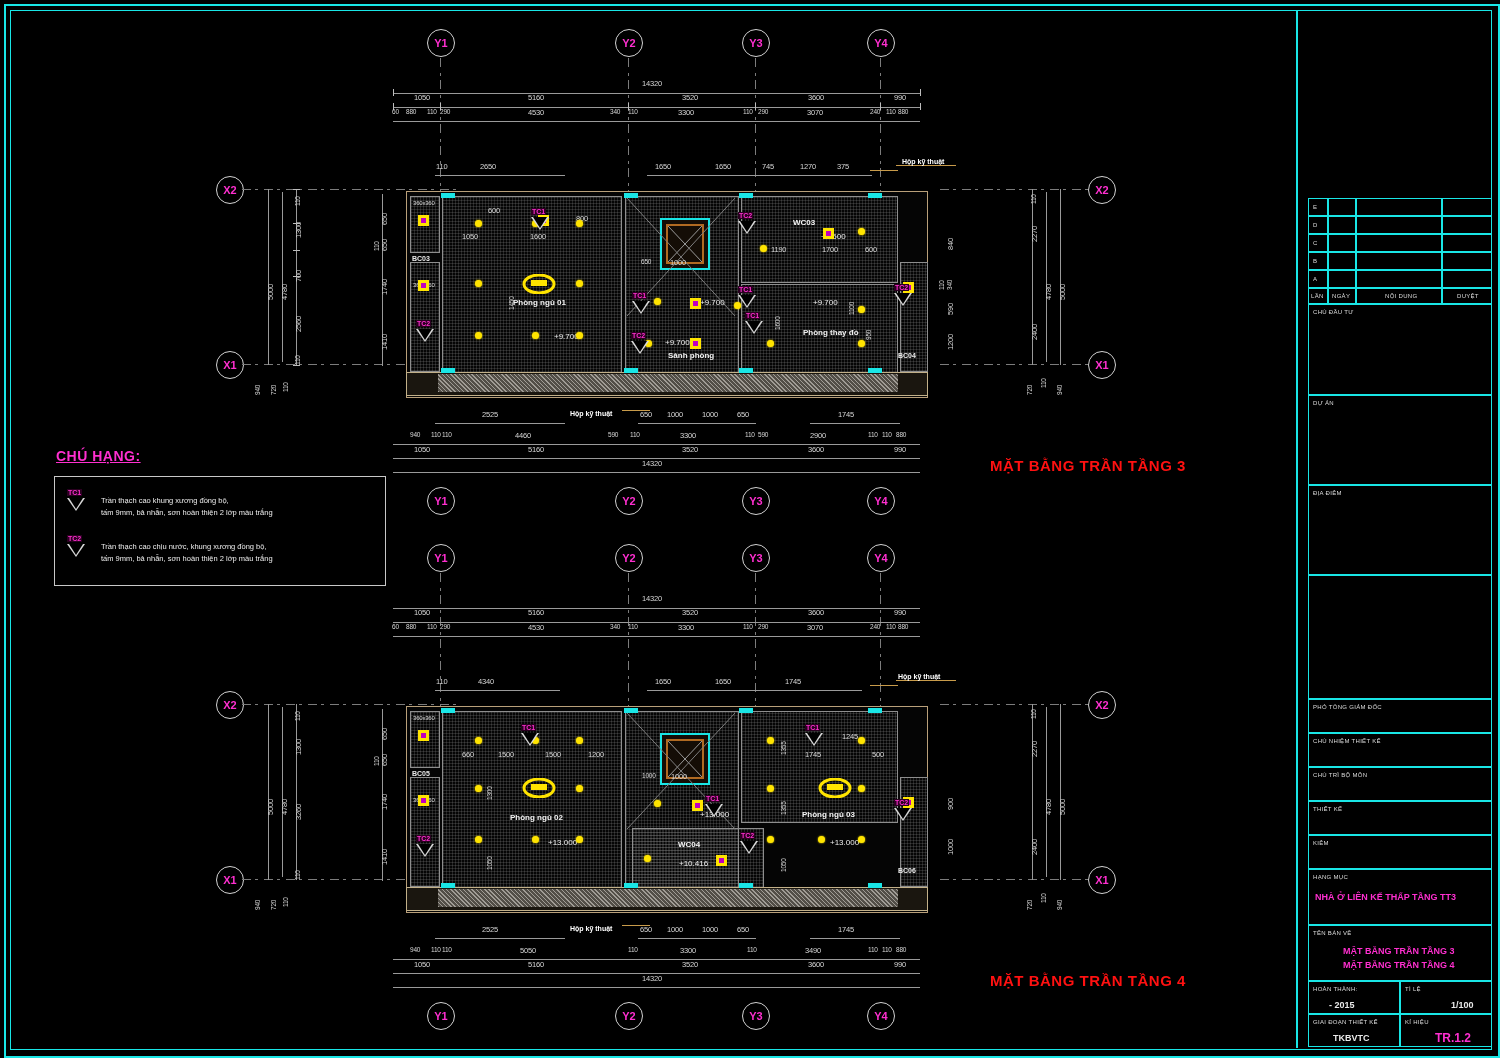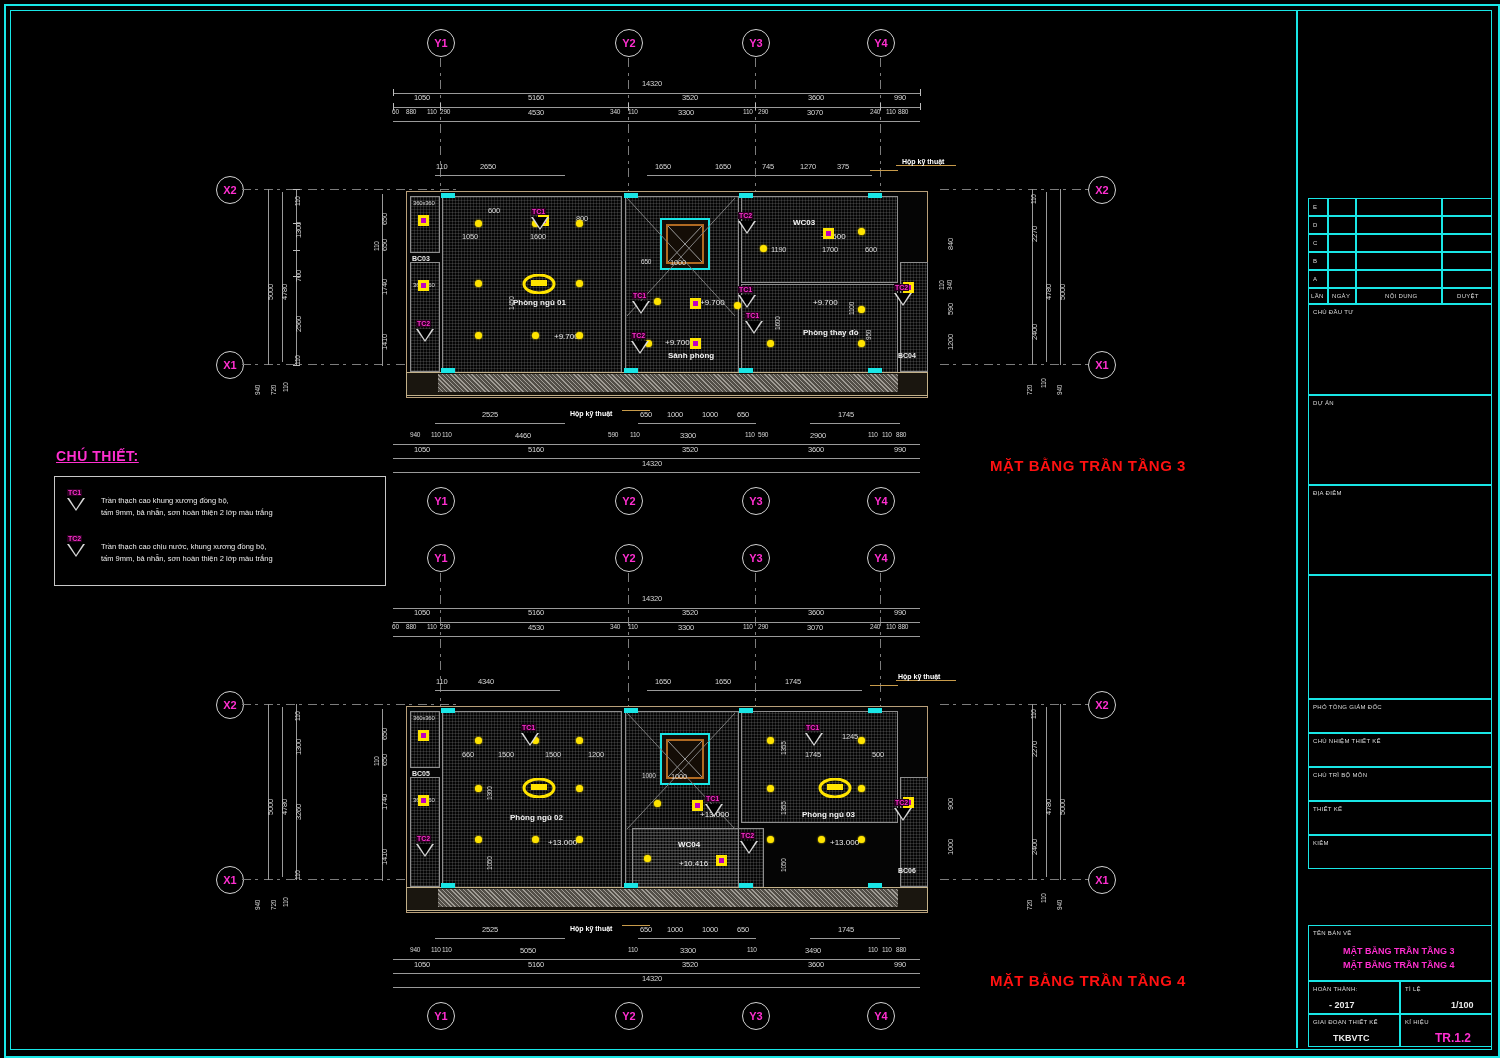--- a/index.html
+++ b/index.html
@@ -707,21 +707,21 @@
       <div class="bub" style="left:732px;top:992px">
           <span>Y3</span>
         </div>
       <div class="bub" style="left:857px;top:992px">
           <span>Y4</span>
         </div>
 
       <div class="plantitle" style="left:980px;top:962px">MẶT BẰNG TRẦN TẦNG 4</div>
     </div>
 
-    <div id="legendtitle">CHÚ THIẾT:</div>
+    <div id="legendtitle">CHÚ HẠNG:</div>
     <div id="legend">
       <div class="tc" style="left:12px;top:12px">
         <span class="tag">TC1</span>
           <span class="tri"></span>
       </div>
       <div class="lgtext" style="left:46px;top:18px">Trần thạch cao khung xương đồng bộ,</div>
       <div class="lgtext" style="left:46px;top:30px">tấm 9mm, bả nhẵn, sơn hoàn thiện 2 lớp màu trắng</div>
       <div class="tc" style="left:12px;top:58px">
         <span class="tag">TC2</span>
           <span class="tri"></span>
@@ -802,30 +802,34 @@
     <div class="tbcell" style="left:10px;top:757px;width:184px;height:34px">
       <span class="tblabel" style="left:4px;top:4px">CHỦ TRÌ BỘ MÔN</span>
       </div>
     <div class="tbcell" style="left:10px;top:791px;width:184px;height:34px">
       <span class="tblabel" style="left:4px;top:4px">THIẾT KẾ</span>
       </div>
     <div class="tbcell" style="left:10px;top:825px;width:184px;height:34px">
       <span class="tblabel" style="left:4px;top:4px">KIỂM</span>
       </div>
 
+    <div class="tbcell" style="left:10px;top:859px;width:184px;height:56px">
+      <span class="tblabel" style="left:4px;top:4px">HẠNG MỤC</span>
+      <span class="tbval mag" style="left:6px;top:22px;font-size:9px">NHÀ Ở LIÊN KẾ THẤP TẦNG TT3</span>
+      </div>
 
     <div class="tbcell" style="left:10px;top:915px;width:184px;height:56px">
       <span class="tblabel" style="left:4px;top:4px">TÊN BẢN VẼ</span>
       <span class="tbval mag" style="left:34px;top:20px;font-size:9px">MẶT BẰNG TRẦN TẦNG 3</span>
       <span class="tbval mag" style="left:34px;top:34px;font-size:9px">MẶT BẰNG TRẦN TẦNG 4</span>
       </div>
 
     <div class="tbcell" style="left:10px;top:971px;width:92px;height:33px">
       <span class="tblabel" style="left:4px;top:4px">HOÀN THÀNH:</span>
-      <span class="tbval wht" style="left:20px;top:18px">- 2017</span>
+      <span class="tbval wht" style="left:20px;top:18px">- 2015</span>
       </div>
     <div class="tbcell" style="left:102px;top:971px;width:92px;height:33px">
       <span class="tblabel" style="left:4px;top:4px">TỈ LỆ</span>
       <span class="tbval wht" style="left:50px;top:18px">1/100</span>
       </div>
 
     <div class="tbcell" style="left:10px;top:1004px;width:92px;height:33px">
       <span class="tblabel" style="left:4px;top:4px">GIAI ĐOẠN THIẾT KẾ</span>
       <span class="tbval wht" style="left:24px;top:18px">TKBVTC</span>
       </div>

